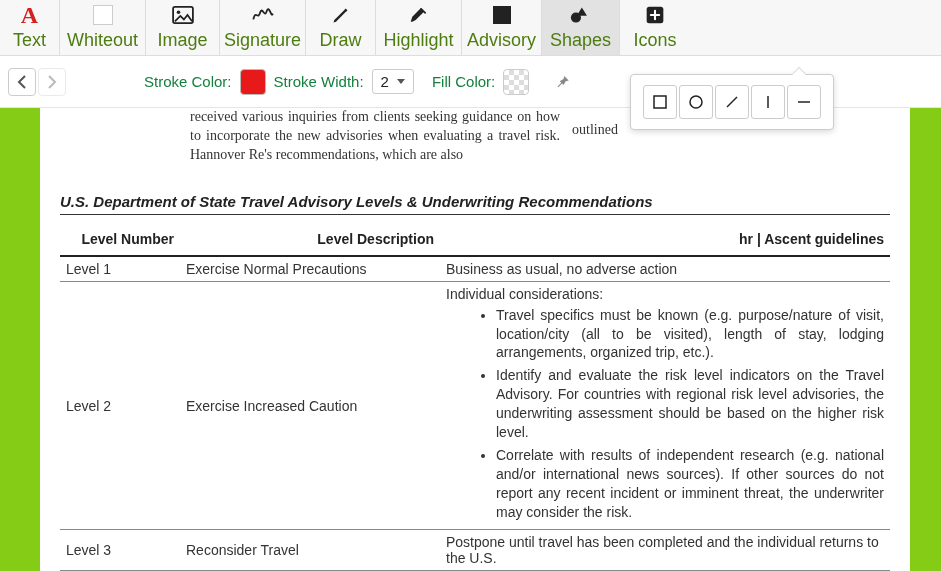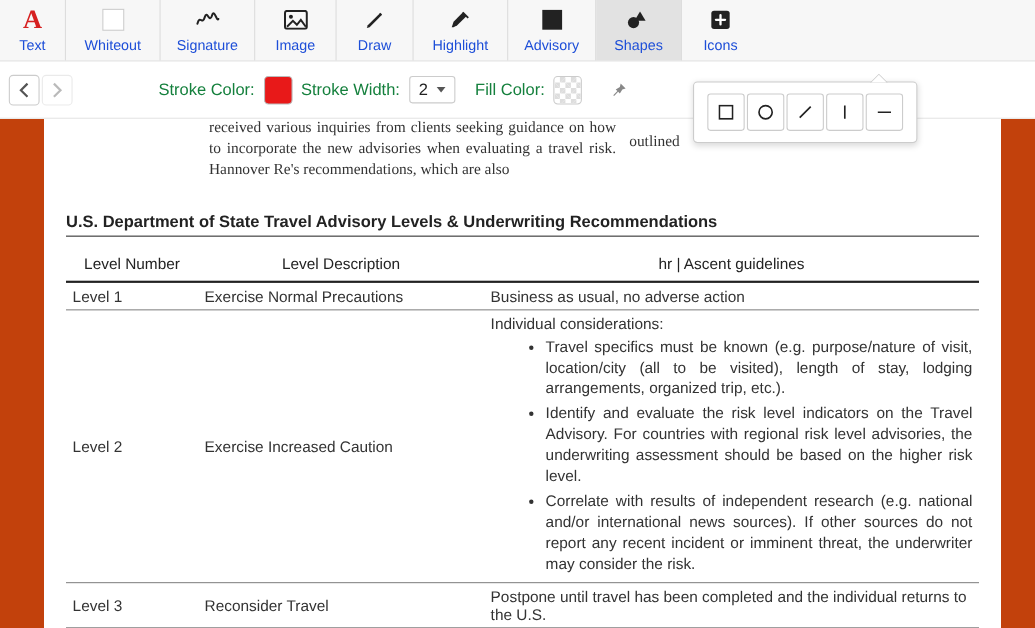--- a/index.html
+++ b/index.html
@@ -3,21 +3,21 @@
 <meta charset="utf-8">
 <style>
   * { box-sizing: border-box; margin: 0; padding: 0; }
   body { font-family: -apple-system, "Segoe UI", Helvetica, Arial, sans-serif; font-size: 14px; background: #fff; width: 941px; height: 571px; overflow: hidden; color: #222; }
   
   
   .main-toolbar { display: flex; height: 56px; border-bottom: 1px solid #ddd; background: #f7f7f7; }
   .tool-btn { flex: 0 0 auto; width: 78px; display: flex; flex-direction: column; align-items: center; justify-content: center; gap: 4px; cursor: pointer; border-right: 1px solid #ddd; }
   .tool-btn.active { background: #e2e2e2; }
   .tool-btn .icon { width: 22px; height: 22px; display: flex; align-items: center; justify-content: center; }
-  .tool-btn .label { font-size: 13px; color: #1d4ed8; }
+  .tool-btn .label { font-size: 18px; color: #4d7c0f; }
   .tool-text-a { font-family: "Times New Roman", serif; font-size: 24px; font-weight: bold; color: #d62020; }
   .tool-whiteout-box { width: 20px; height: 20px; border: 1px solid #ccc; background: #fff; }
 
   
   .sub-toolbar { display: flex; align-items: center; height: 52px; padding: 0 8px; border-bottom: 1px solid #e5e5e5; background: #fff; gap: 8px; }
   .nav-group { display: flex; gap: 2px; margin-right: 70px; }
   .nav-btn { width: 28px; height: 28px; border: 1px solid #ccc; border-radius: 4px; background: #fff; display: flex; align-items: center; justify-content: center; cursor: pointer; }
   .nav-btn.disabled { opacity: 0.4; }
   .lbl { font-size: 15px; color: #15803d; }
   .stroke-swatch { width: 26px; height: 26px; border-radius: 4px; background: #e81919; border: 1px solid #bbb; cursor: pointer; }
@@ -35,28 +35,28 @@
      background-position: 0 0, 0 5px, 5px -5px, -5px 0; }
   .pin-btn { width: 30px; height: 30px; display: flex; align-items: center; justify-content: center; cursor: pointer; border-radius: 4px; }
 
   
   .shapes-panel { position: absolute; top: 74px; left: 630px; background: #fff; border: 1px solid #ccc; border-radius: 4px; padding: 10px 12px; box-shadow: 0 2px 6px rgba(0,0,0,0.15); display: flex; gap: 2px; z-index: 50; }
   .shapes-panel::before { content: ""; position: absolute; top: -8px; left: 160px; width: 0; height: 0; border-left: 8px solid transparent; border-right: 8px solid transparent; border-bottom: 8px solid #ccc; }
   .shapes-panel::after { content: ""; position: absolute; top: -7px; left: 161px; width: 0; height: 0; border-left: 7px solid transparent; border-right: 7px solid transparent; border-bottom: 7px solid #fff; }
   .shape-opt { width: 34px; height: 34px; border: 1px solid #ccc; border-radius: 3px; display: flex; align-items: center; justify-content: center; cursor: pointer; }
 
   
-  .doc-scroll { height: calc(571px - 56px - 52px); overflow-y: auto; background: #c2410c; }
+  .doc-scroll { height: calc(571px - 56px - 52px); overflow-y: auto; background: #84cc16; }
   .doc-page { width: 870px; margin: 0 0 0 40px; background: #fff; padding: 0 20px 40px 20px; }
   .intro-para { width: 370px; margin-left: 130px; font-family: "Times New Roman", serif; font-size: 14px; line-height: 1.35; text-align: justify; color: #333; }
   .right-frag { position: absolute; left: 572px; top: 122px; font-family: "Times New Roman", serif; font-size: 14px; color: #333; }
-  .section-title { margin: 28px 0 8px 0; padding-bottom: 4px; font-size: 15px; font-weight: bold; color: #222; border-bottom: 1px solid #333; }
+  .section-title { margin: 28px 0 8px 0; padding-bottom: 4px; font-size: 15px; font-weight: bold; color: #222; border-bottom: 1px solid #333; font-style: italic; }
 
   table.advisory { width: 100%; border-collapse: collapse; font-size: 14px; }
-  table.advisory th { text-align: center; padding: 8px 6px; font-weight: normal; border-bottom: 2px solid #222; color: #222; margin-top: 47px; }
+  table.advisory th { text-align: right; padding: 8px 6px; font-weight: bold; border-bottom: 2px solid #222; color: #222; margin-top: 47px; }
   table.advisory td { padding: 4px 6px; vertical-align: top; border-bottom: 1px solid #888; color: #333; }
   .col-num { width: 120px; }
   .col-desc { width: 260px; }
   .guideline-header { font-family: inherit; }
   .bullets { list-style: disc; padding-left: 22px; margin-top: 4px; }
   .bullets li { margin-bottom: 4px; line-height: 1.35; text-align: justify; margin-left: 28px; }
   .guideline-intro { margin-bottom: 2px; }
 
   svg { display: block; }
 </style>
@@ -67,37 +67,37 @@
   <div class="tool-btn" style="width:60px">
     <span class="icon tool-text-a">A</span>
     <span class="label">Text</span>
   </div>
   <div class="tool-btn" style="width:86px">
     <span class="icon">
         <span class="tool-whiteout-box"></span>
       </span>
     <span class="label">Whiteout</span>
   </div>
-  <div class="tool-btn" style="width:86px">
-    <span class="icon">
-        <svg width="28" height="18" viewBox="0 0 30 18">
-          <path d="M2 14 C 5 2, 8 16, 11 6 S 17 14, 20 4 S 26 12, 28 8" stroke="#222" stroke-width="2.5" fill="none" stroke-linecap="round"></path>
-        </svg>
-      </span>
-    <span class="label">Signature</span>
-  </div>
   <div class="tool-btn" style="width:74px">
     <span class="icon">
         <svg width="22" height="18" viewBox="0 0 24 20">
           <rect x="1" y="1" width="22" height="18" rx="2" stroke="#222" stroke-width="2" fill="none"></rect>
           <circle cx="7" cy="7" r="2" fill="#222"></circle>
           <path d="M3 17l6-6 4 4 4-5 5 7" stroke="#222" stroke-width="2" fill="none"></path>
         </svg>
       </span>
     <span class="label">Image</span>
+  </div>
+  <div class="tool-btn" style="width:86px">
+    <span class="icon">
+        <svg width="28" height="18" viewBox="0 0 30 18">
+          <path d="M2 14 C 5 2, 8 16, 11 6 S 17 14, 20 4 S 26 12, 28 8" stroke="#222" stroke-width="2.5" fill="none" stroke-linecap="round"></path>
+        </svg>
+      </span>
+    <span class="label">Signature</span>
   </div>
   <div class="tool-btn" style="width:70px">
     <span class="icon">
         <svg width="20" height="20" viewBox="0 0 24 24">
           <path d="M3 21l3-1 13-13-2-2L4 18l-1 3z" fill="#222"></path>
           <path d="M17 5l2 2" stroke="#222" stroke-width="2"></path>
         </svg>
       </span>
     <span class="label">Draw</span>
   </div>

